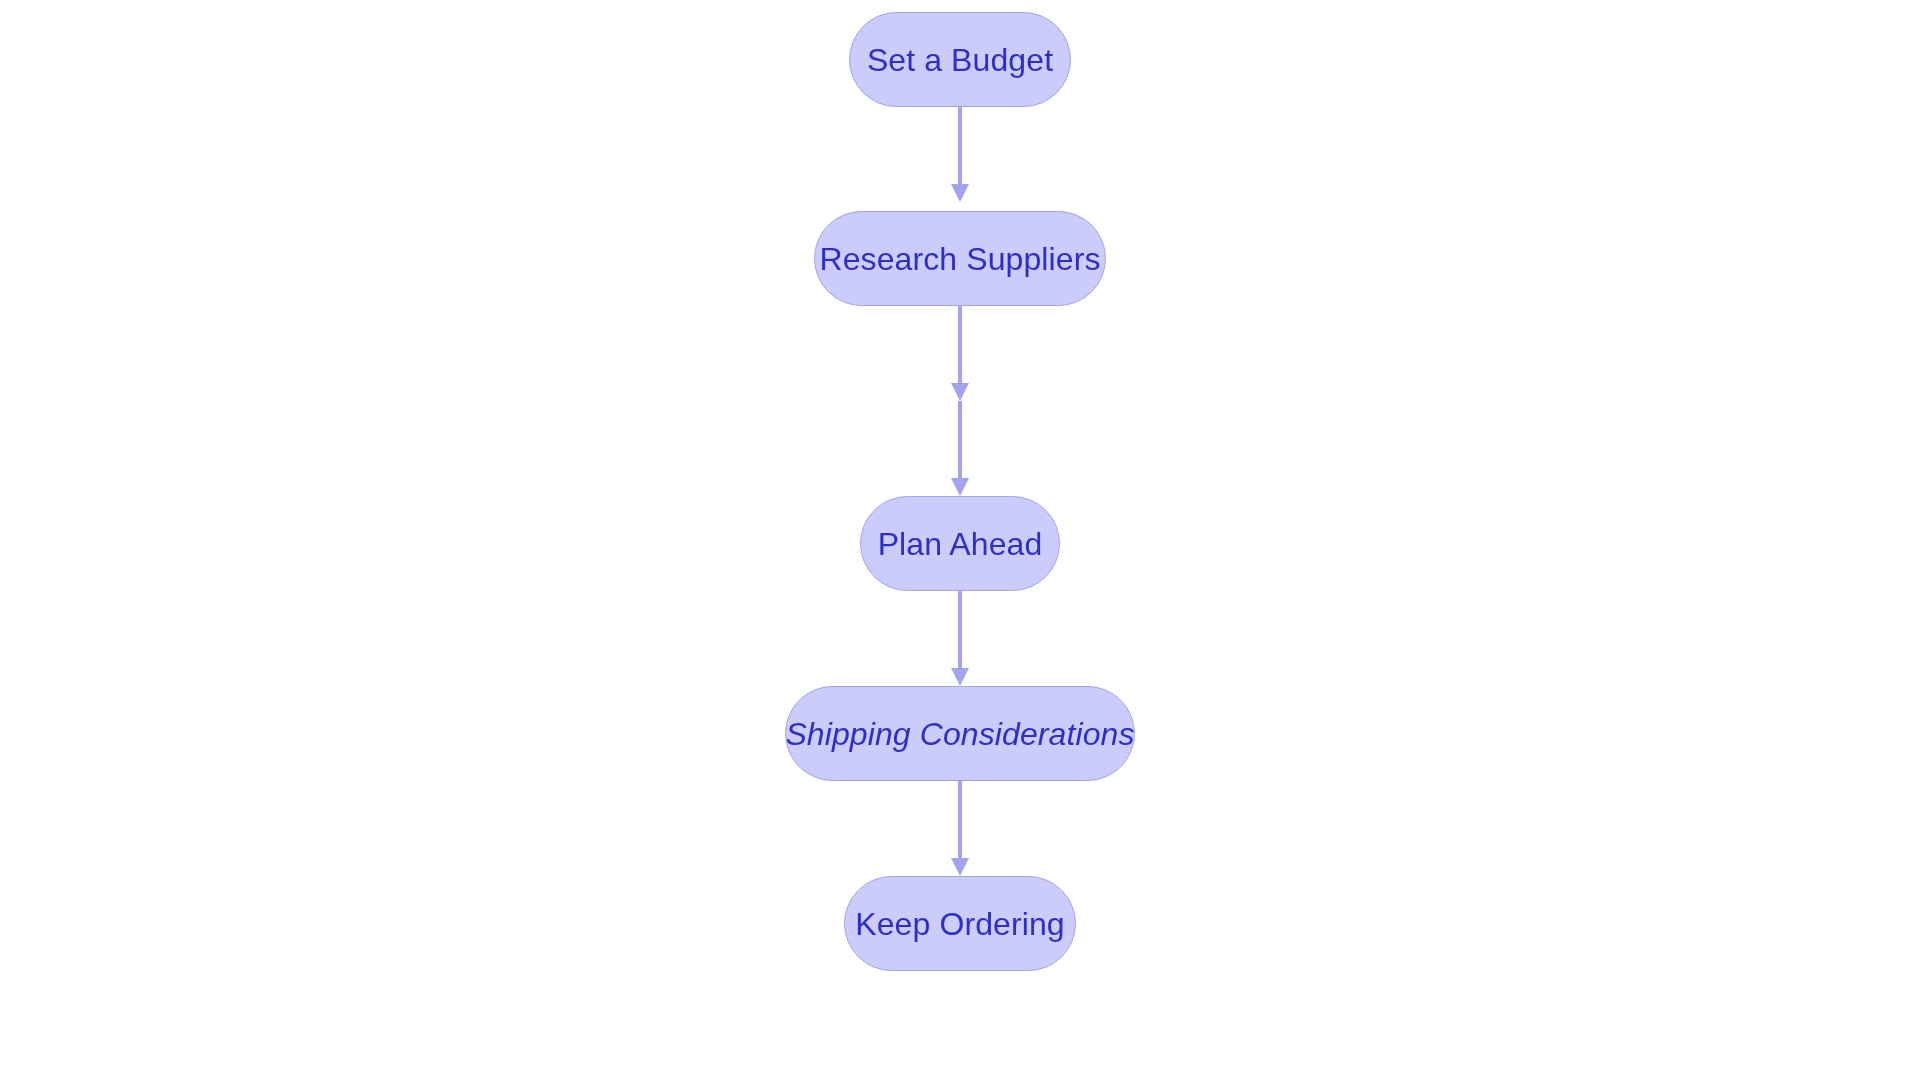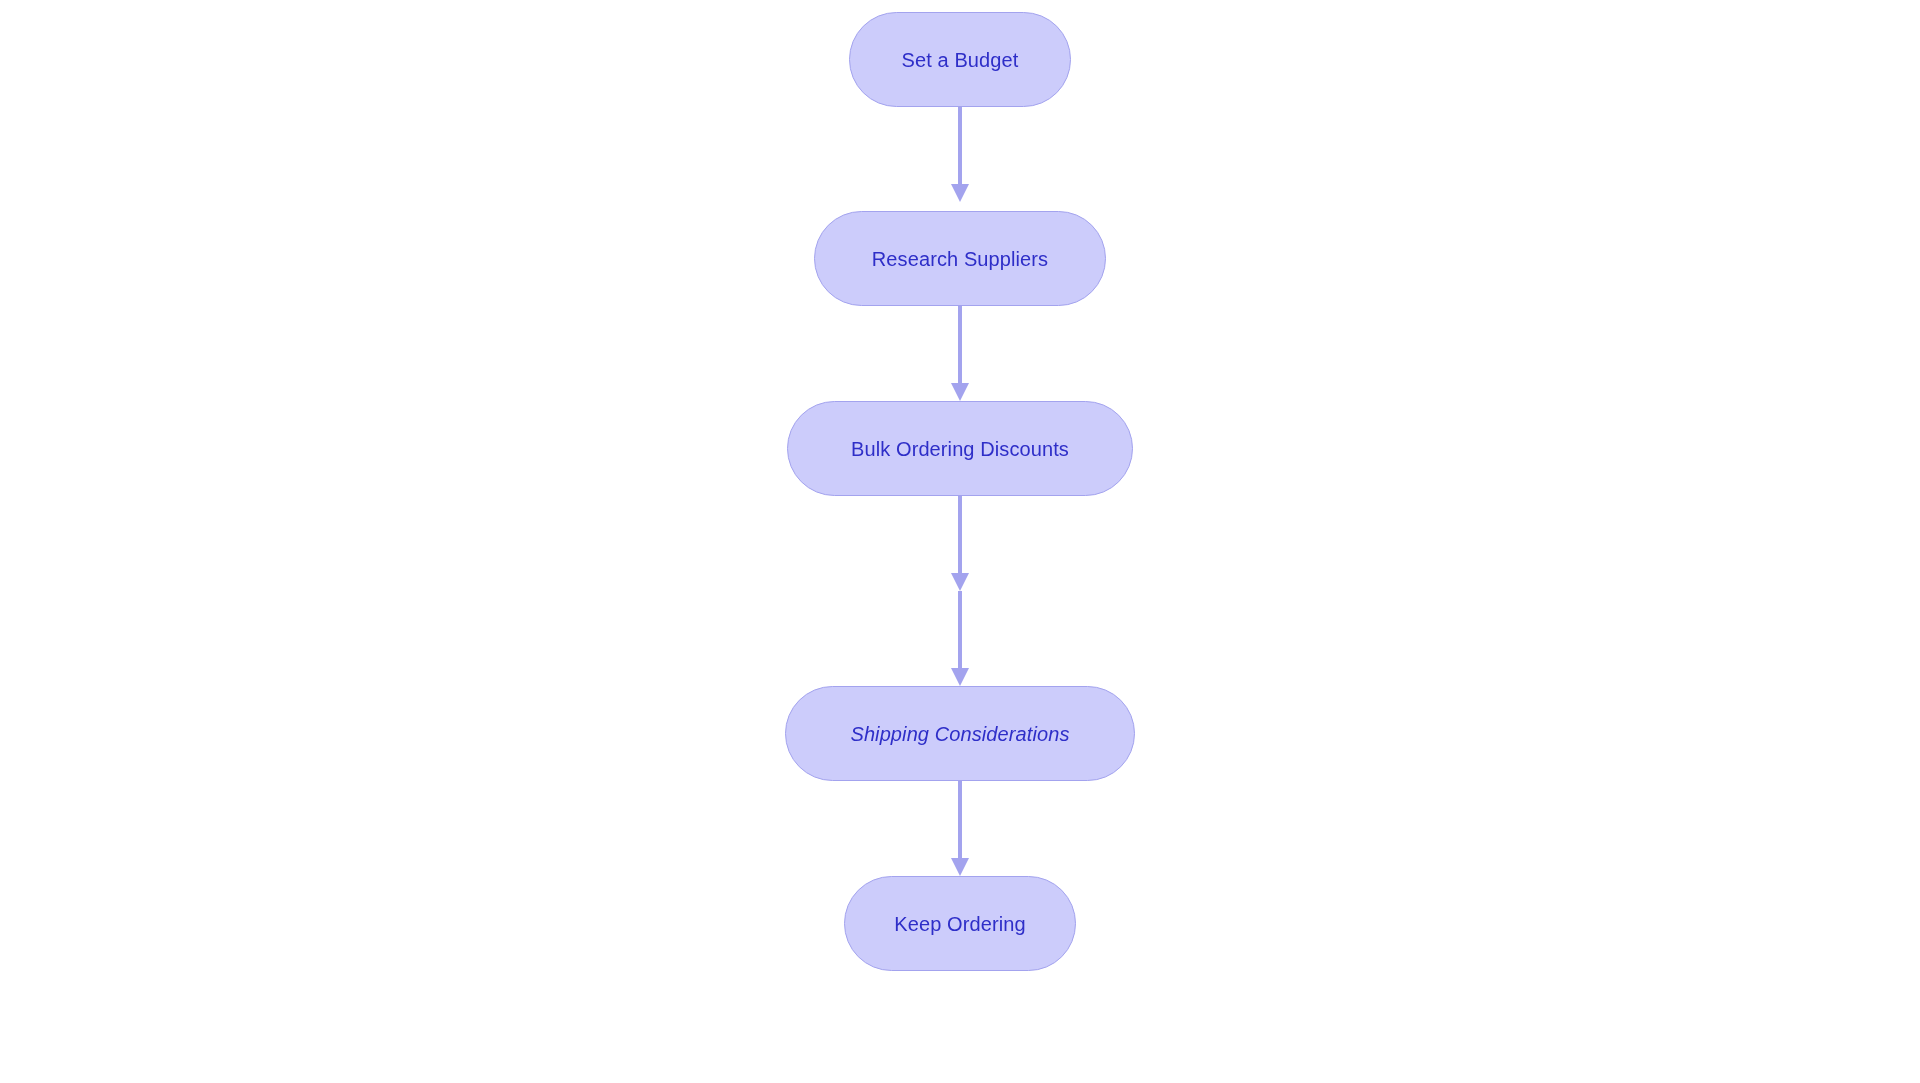--- a/index.html
+++ b/index.html
@@ -40,21 +40,21 @@
     position: relative;
     box-sizing: border-box;
     height: 95px;
     border-radius: 48px;
     background: #ccccfb;
     border: 1.6px solid #a3a3ee;
     color: #2e2ec8;
     display: flex;
     align-items: center;
     justify-content: center;
-    font-size: 20px;
+    font-size: 32px;
     font-weight: 400;
     letter-spacing: 0.1px;
     line-height: 1;
     white-space: nowrap;
     padding: 0 44px;
     flex: 0 0 auto;
   }
 
   .node-label {
     display: block;
@@ -113,29 +113,29 @@
 
     <div class="node w-research-suppliers">
       <span class="node-label">Research Suppliers</span>
     </div>
 
     <div class="connector">
       <span class="stem"></span>
       <span class="arrowhead"></span>
     </div>
 
-    <div class="node w-bulk-ordering">
-      <span class="node-label">Bulk Ordering Discounts</span>
-    </div>
 
     <div class="connector">
       <span class="stem"></span>
       <span class="arrowhead"></span>
     </div>
 
+    <div class="node w-plan-ahead">
+      <span class="node-label">Plan Ahead</span>
+    </div>
 
     <div class="connector">
       <span class="stem"></span>
       <span class="arrowhead"></span>
     </div>
 
     <div class="node w-shipping">
       <span class="node-label">Shipping Considerations</span>
     </div>
 

